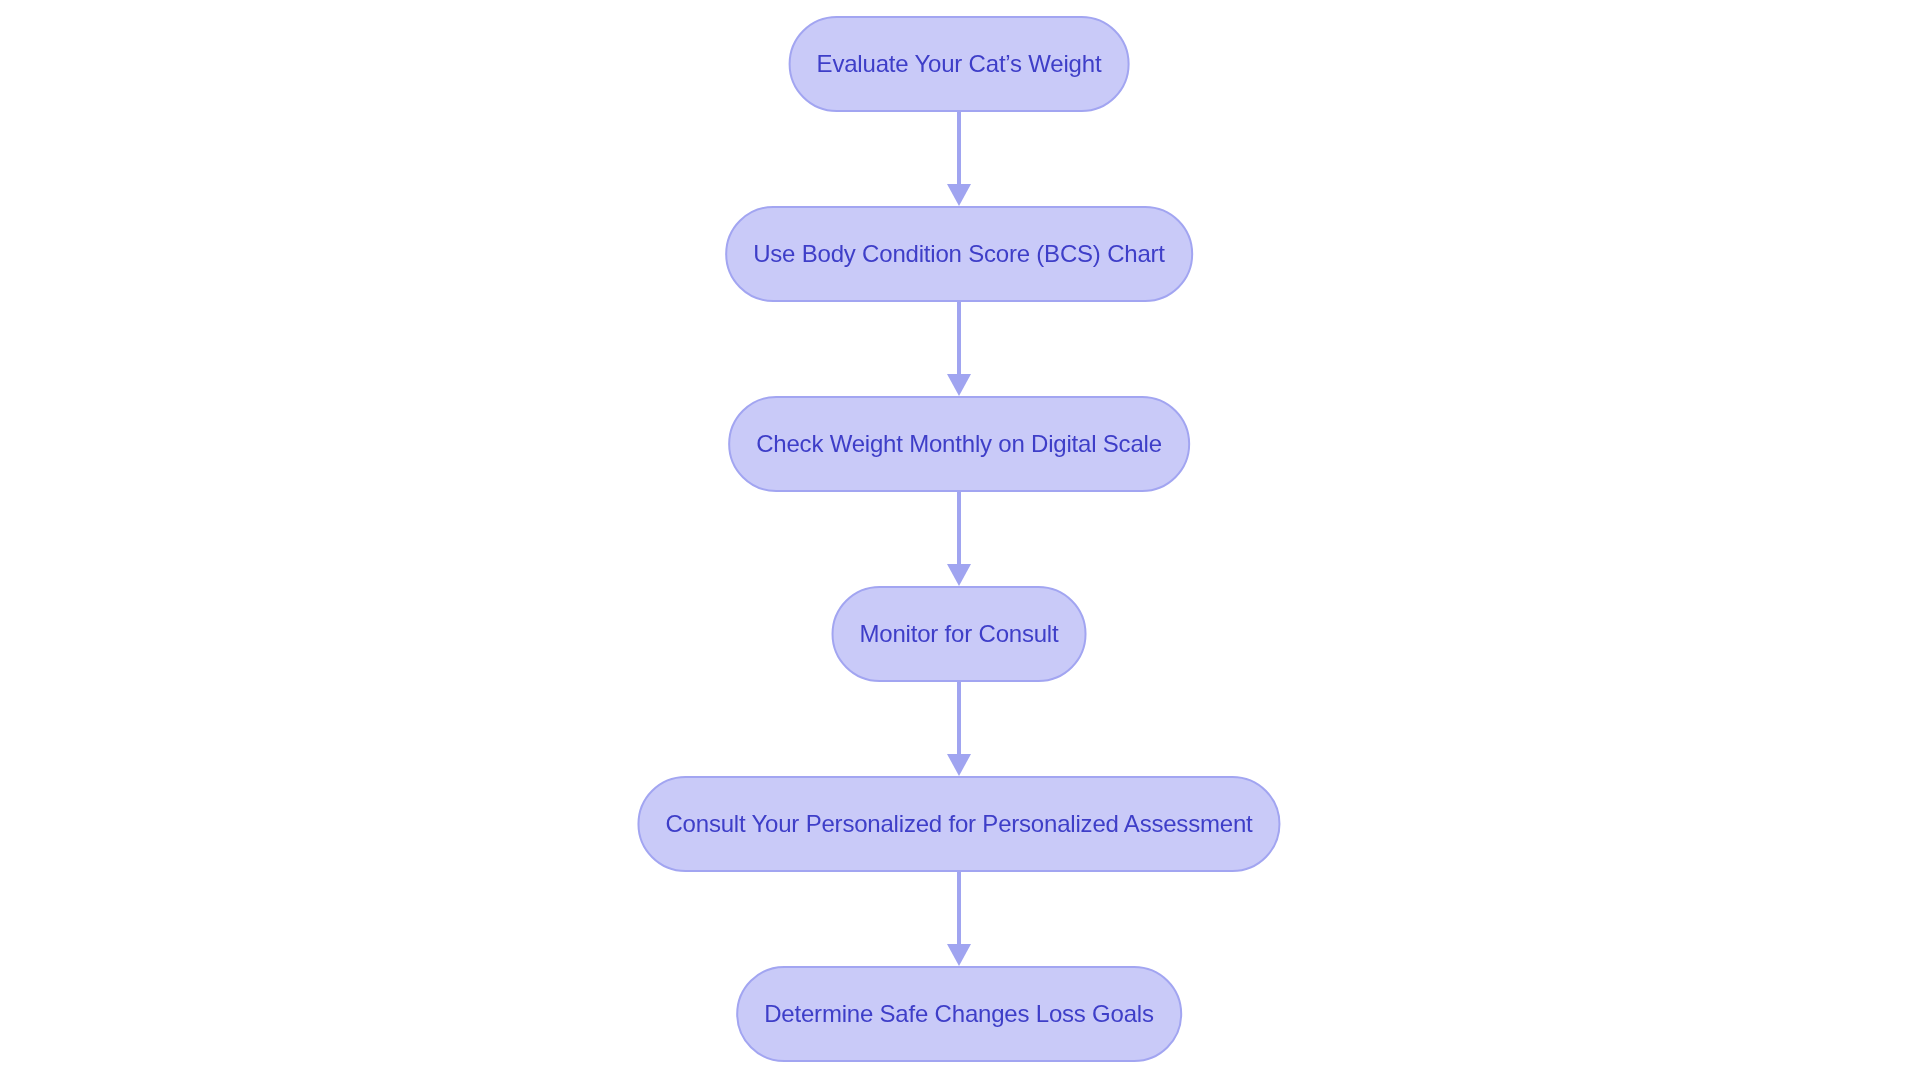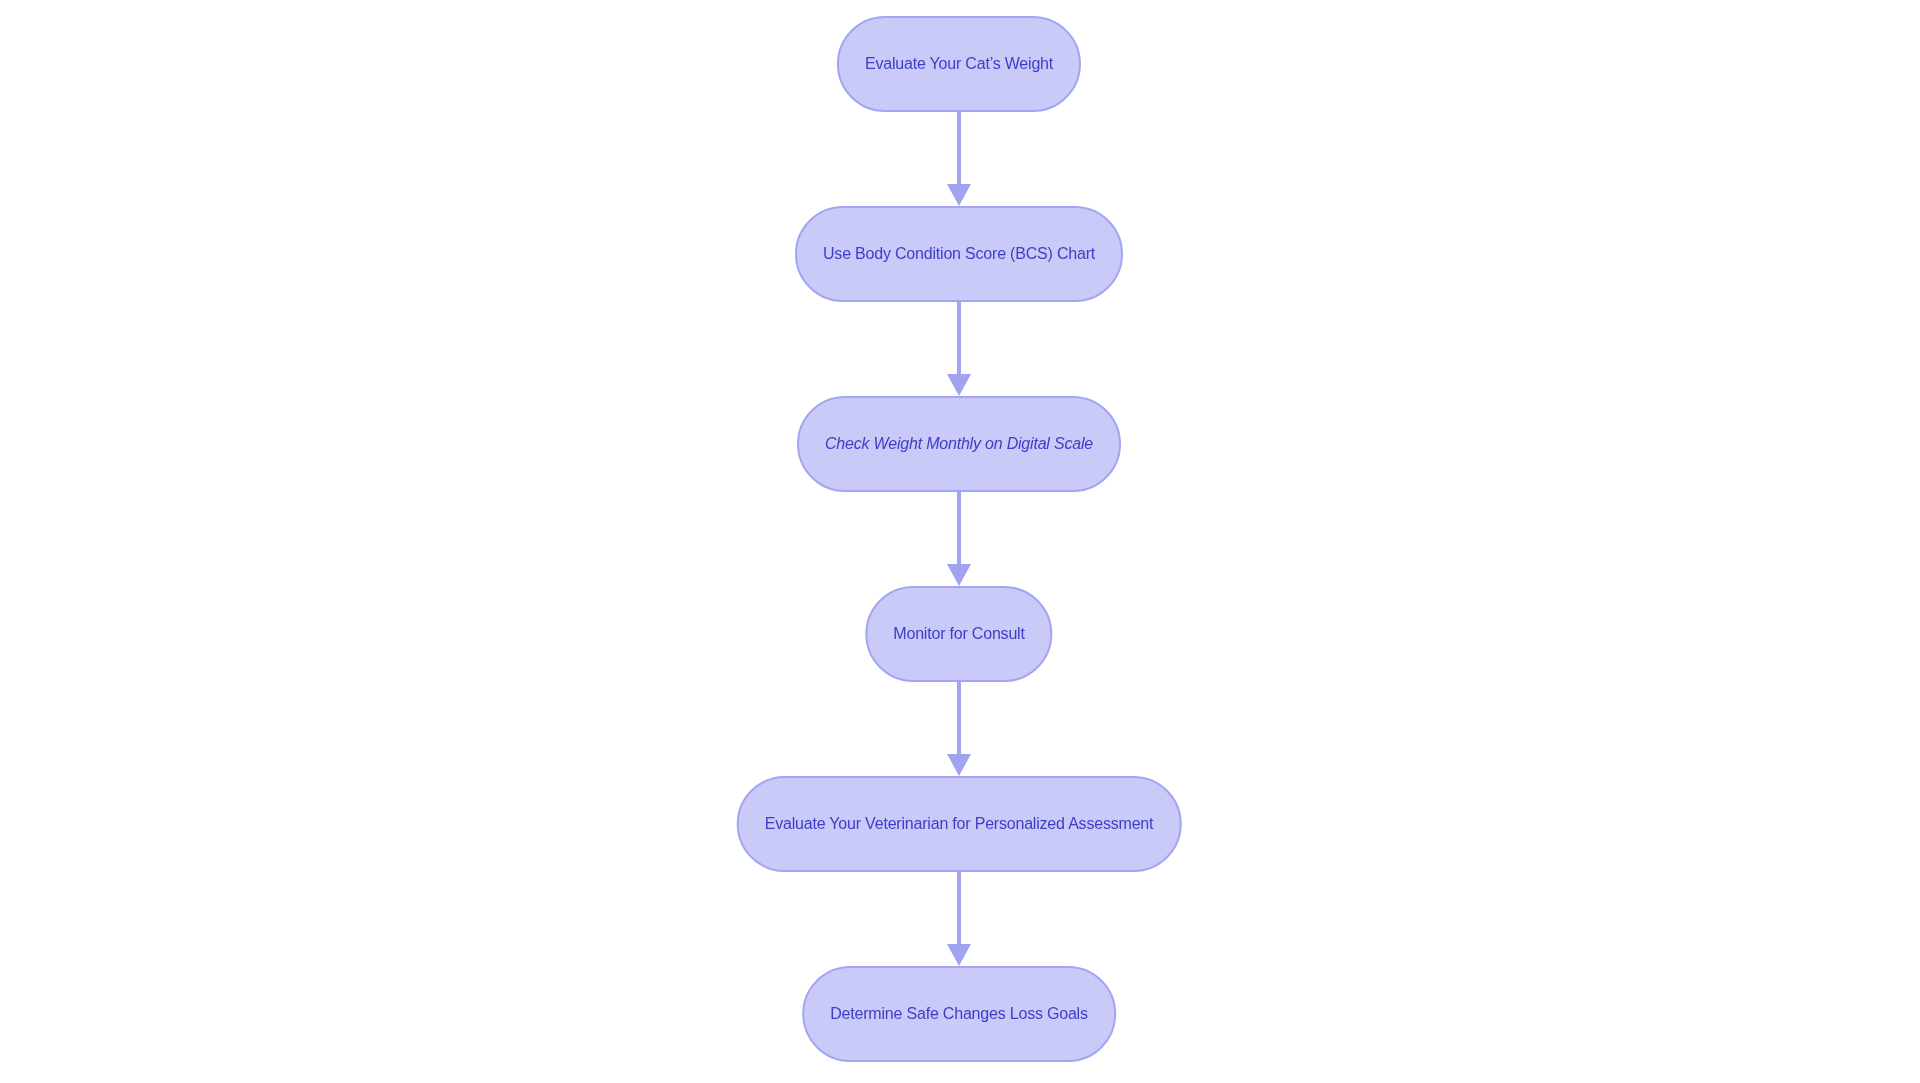--- a/index.html
+++ b/index.html
@@ -31,21 +31,21 @@
     border-radius:48px;
     background:var(--node-fill);
     border:2px solid var(--node-border);
     display:inline-flex;
     align-items:center;
     justify-content:center;
     white-space:nowrap;
   }
   .node-label{
     color:var(--node-text);
-    font-size:16px;
+    font-size:24px;
     letter-spacing:-0.2px;
   }
   .arrow{
     position:absolute;
     left:959px;
     transform:translateX(-50%);
     width:24px;
     display:flex;
     flex-direction:column;
     align-items:center;
@@ -79,40 +79,40 @@
 
   <div class="node" style="top:206px;">
     <span class="node-label">Use Body Condition Score (BCS) Chart</span>
   </div>
 
   <div class="arrow" style="top:302px;height:94px;">
     <div class="arrow-line"></div>
     <div class="arrow-head"></div>
   </div>
 
-  <div class="node" style="top:396px;font-style:italic;">
+  <div class="node" style="top:396px;">
     <span class="node-label">Check Weight Monthly on Digital Scale</span>
   </div>
 
   <div class="arrow" style="top:492px;height:94px;">
     <div class="arrow-line"></div>
     <div class="arrow-head"></div>
   </div>
 
   <div class="node" style="top:586px;">
     <span class="node-label">Monitor for Consult</span>
   </div>
 
   <div class="arrow" style="top:682px;height:94px;">
     <div class="arrow-line"></div>
     <div class="arrow-head"></div>
   </div>
 
   <div class="node" style="top:776px;">
-    <span class="node-label">Evaluate Your Veterinarian for Personalized Assessment</span>
+    <span class="node-label">Consult Your Personalized for Personalized Assessment</span>
   </div>
 
   <div class="arrow" style="top:872px;height:94px;">
     <div class="arrow-line"></div>
     <div class="arrow-head"></div>
   </div>
 
   <div class="node" style="top:966px;">
     <span class="node-label">Determine Safe Changes Loss Goals</span>
   </div>

